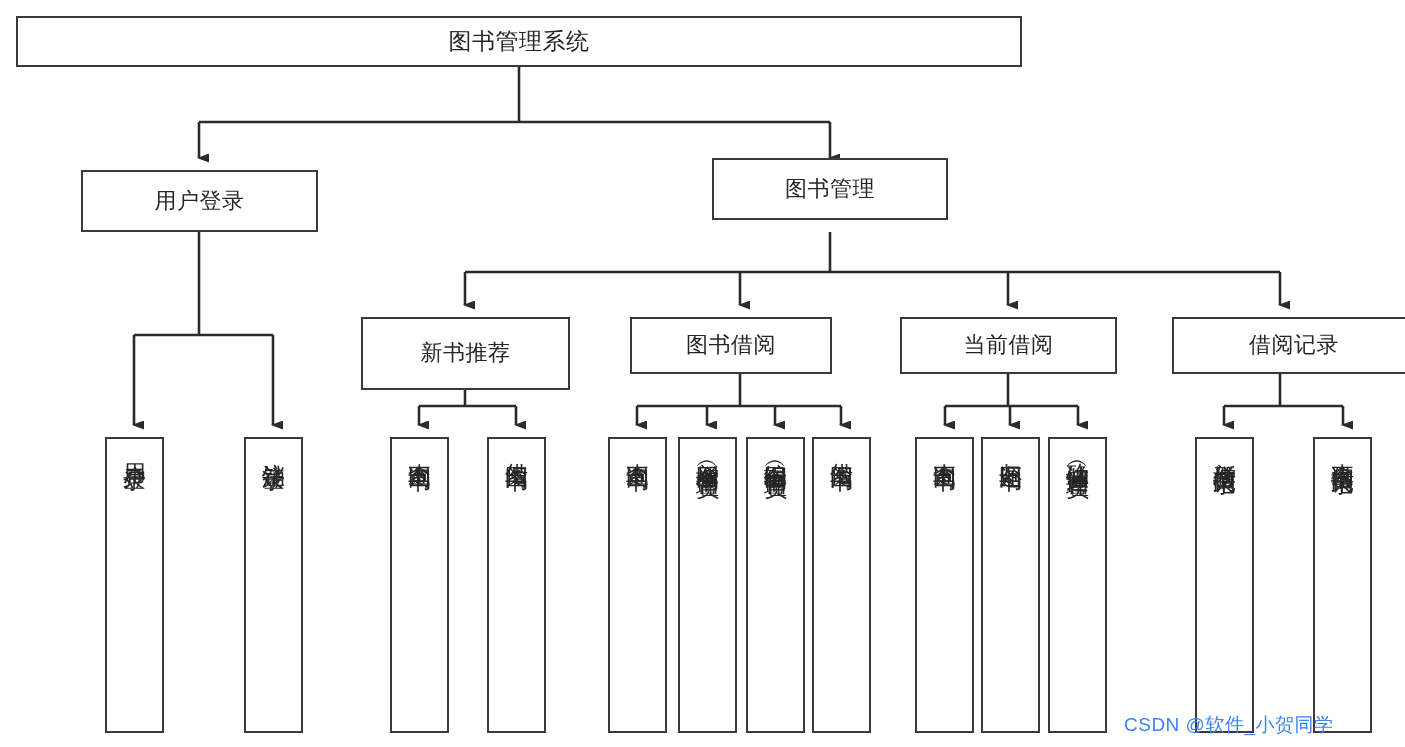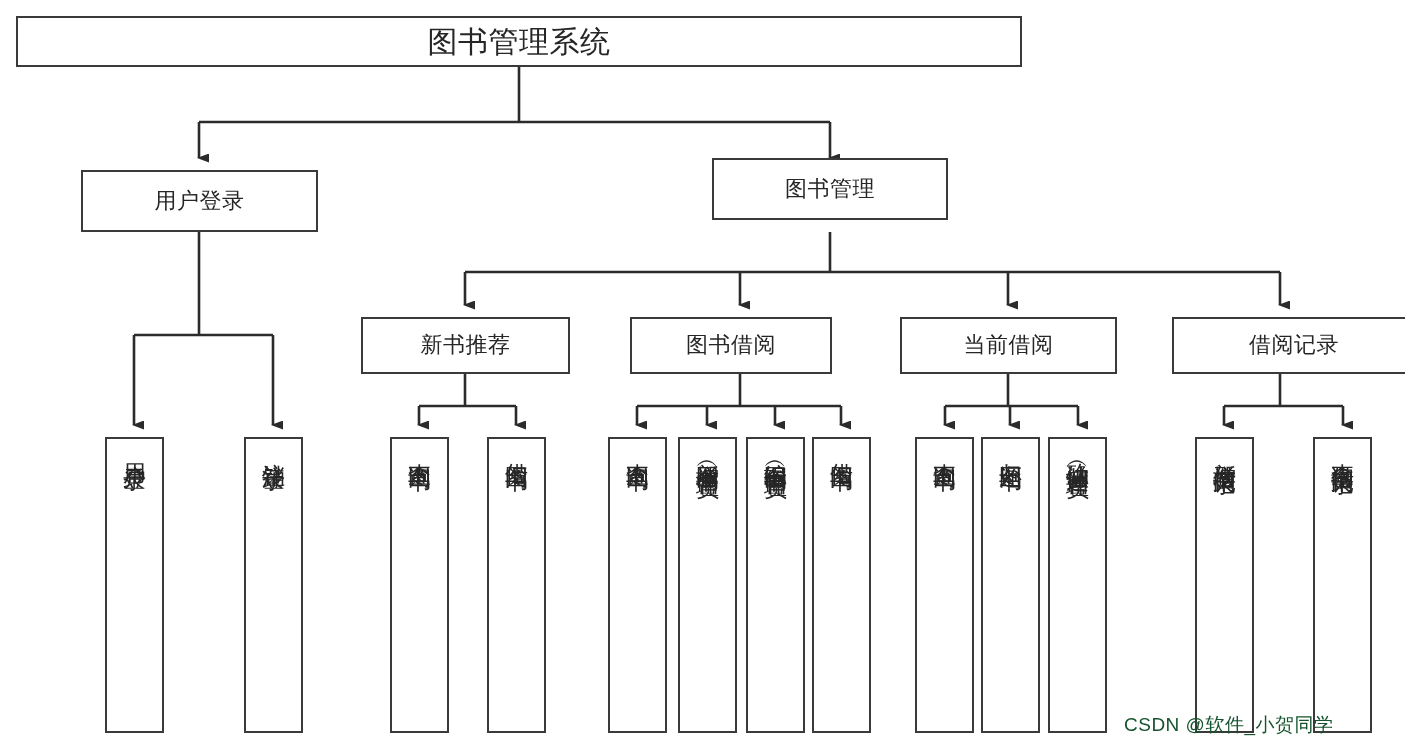--- a/index.html
+++ b/index.html
@@ -26,40 +26,40 @@
     display:block;
     color:#262626;
     line-height:1.12;
   }
   
   .node.horiz .lbl{
     writing-mode:horizontal-tb;
     font-size:22px;
     letter-spacing:0.5px;
   }
-  .node.root .lbl{font-size:30px;}
+  .node.root .lbl{font-size:23px;}
   
   .node.vert{
     align-items:flex-start;
     justify-content:center;
     padding-top:6px;
   }
   .node.vert .lbl{
     writing-mode:vertical-rl;
     text-orientation:upright;
     font-size:23px;
     letter-spacing:2px;
     line-height:1;
     white-space:nowrap;
   }
   .watermark{
     position:absolute;
     left:1124px;top:712px;
     font-size:19px;
-    color:#14532d;
+    color:#3b82f6;
     white-space:nowrap;
     letter-spacing:0.5px;
   }
 </style>
 </head>
 <body>
 
 <div id="canvas">
 
   <svg class="edges" viewBox="0 0 1405 747">
@@ -116,21 +116,21 @@
     <span class="lbl">图书管理系统</span>
   </div>
 
   <div class="node horiz" style="left:81px;top:170px;width:237px;height:62px;">
     <span class="lbl">用户登录</span>
   </div>
   <div class="node horiz" style="left:712px;top:158px;width:236px;height:62px;">
     <span class="lbl">图书管理</span>
   </div>
 
-  <div class="node horiz" style="left:361px;top:317px;width:209px;height:57px;">
+  <div class="node horiz" style="left:361px;top:317px;width:209px;height:73px;">
     <span class="lbl">新书推荐</span>
   </div>
   <div class="node horiz" style="left:900px;top:317px;width:217px;height:57px;">
     <span class="lbl">当前借阅</span>
   </div>
   <div class="node horiz" style="left:630px;top:317px;width:202px;height:57px;">
     <span class="lbl">图书借阅</span>
   </div>
   <div class="node horiz" style="left:1172px;top:317px;width:244px;height:57px;">
     <span class="lbl">借阅记录</span>

